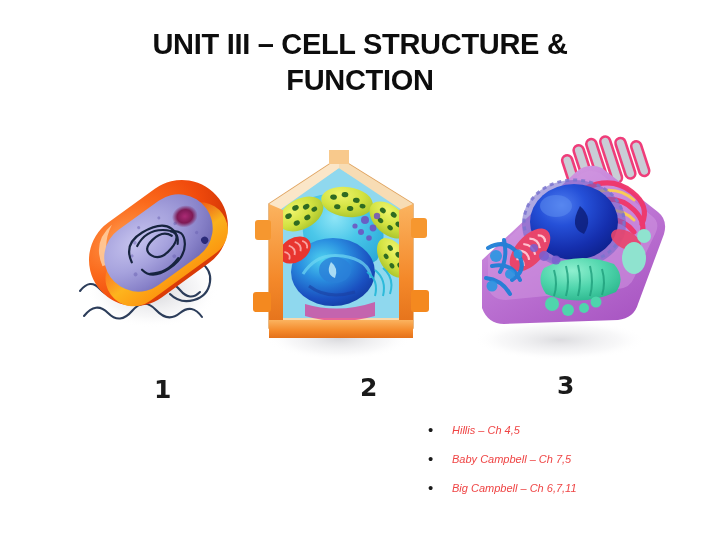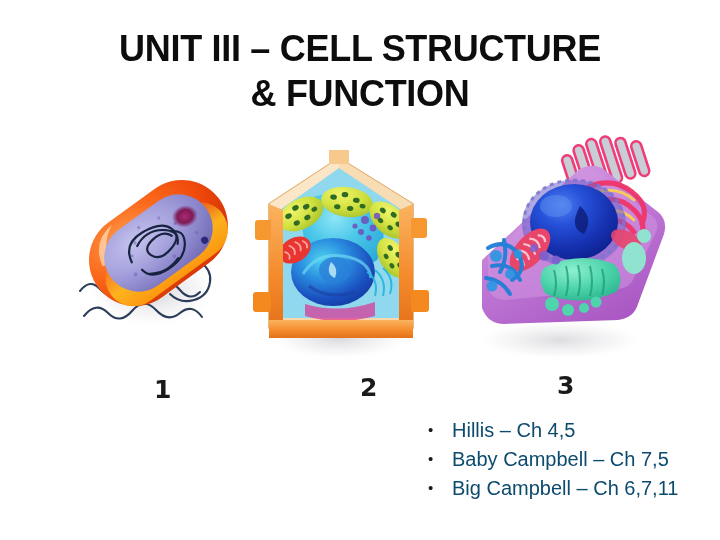--- a/index.html
+++ b/index.html
@@ -5,21 +5,21 @@
   html,body{margin:0;padding:0;background:#ffffff;}
   body{width:720px;height:540px;position:relative;overflow:hidden;
        font-family:"Liberation Sans",sans-serif;color:#000;}
 
   #slide{position:absolute;inset:0;background:#fff;}
 
   
   #title{
     position:absolute;left:110px;top:26px;width:500px;
     text-align:center;
-    font-size:36px;font-weight:bold;line-height:1.25;
+    font-size:29px;font-weight:bold;line-height:1.25;
     letter-spacing:-0.3px;color:#0d0d0d;
   }
 
   
   #figures{position:absolute;left:0;top:128px;width:720px;height:260px;}
   .cellfig{position:absolute;}
 
   
   #cell-prokaryote{left:52px;top:12px;width:185px;height:235px;}
 
@@ -34,21 +34,21 @@
      font-size:25px;font-weight:bold;color:#1a1a1a;}
   #num1{left:154px;top:375px;}
   #num2{left:360px;top:373px;}
   #num3{left:557px;top:371px;}
 
   
   #bullets{position:absolute;left:424px;top:420px;width:290px;}
   .bullet-row{display:flex;align-items:flex-start;margin-bottom:9px;}
   .bullet-dot{width:24px;flex:0 0 24px;font-size:15px;line-height:20px;
      color:#1a1a1a;text-align:left;padding-left:4px;}
-  .bullet-text{font-size:20px;line-height:20px;color:#0c4a6e;white-space:nowrap;}
+  .bullet-text{font-size:11px;line-height:20px;color:#ef4444;white-space:nowrap;font-style:italic;}
 </style>
 </head>
 <body>
 
 <div id="slide">
 
   <div id="title">UNIT III – CELL STRUCTURE &amp; FUNCTION</div>
 
   <div id="figures">
 

